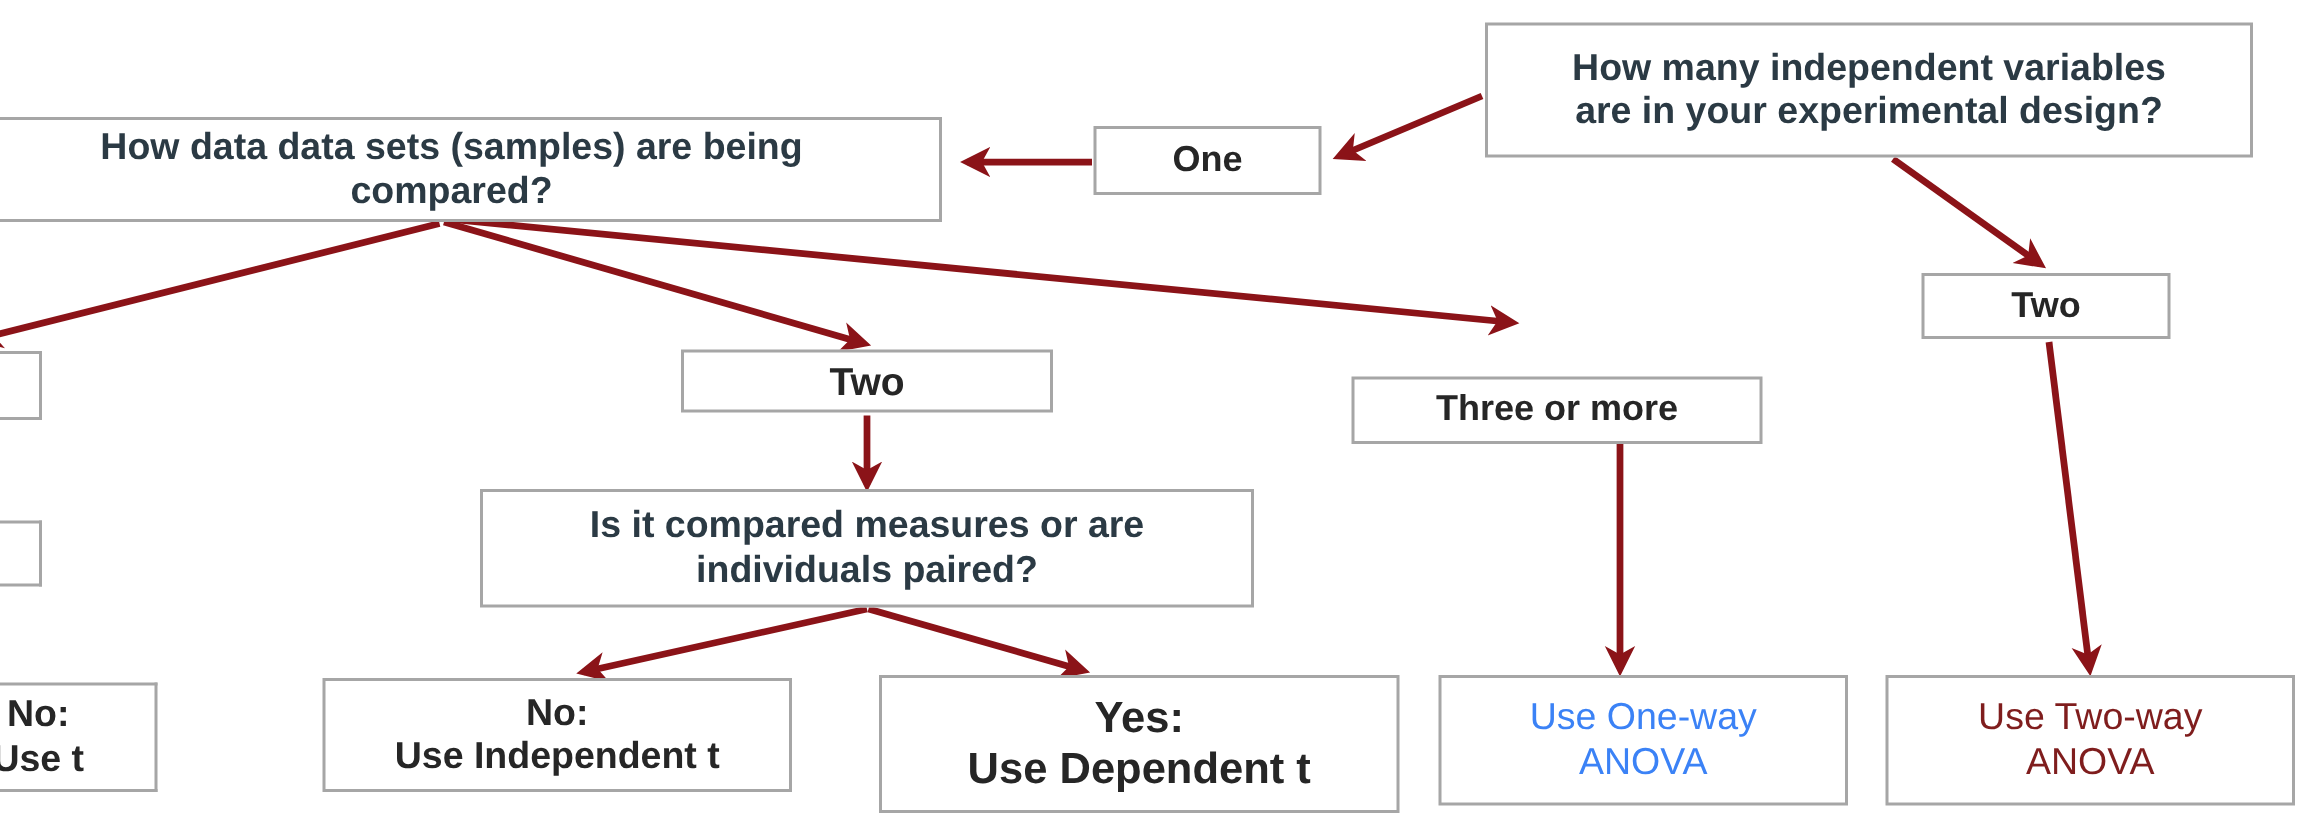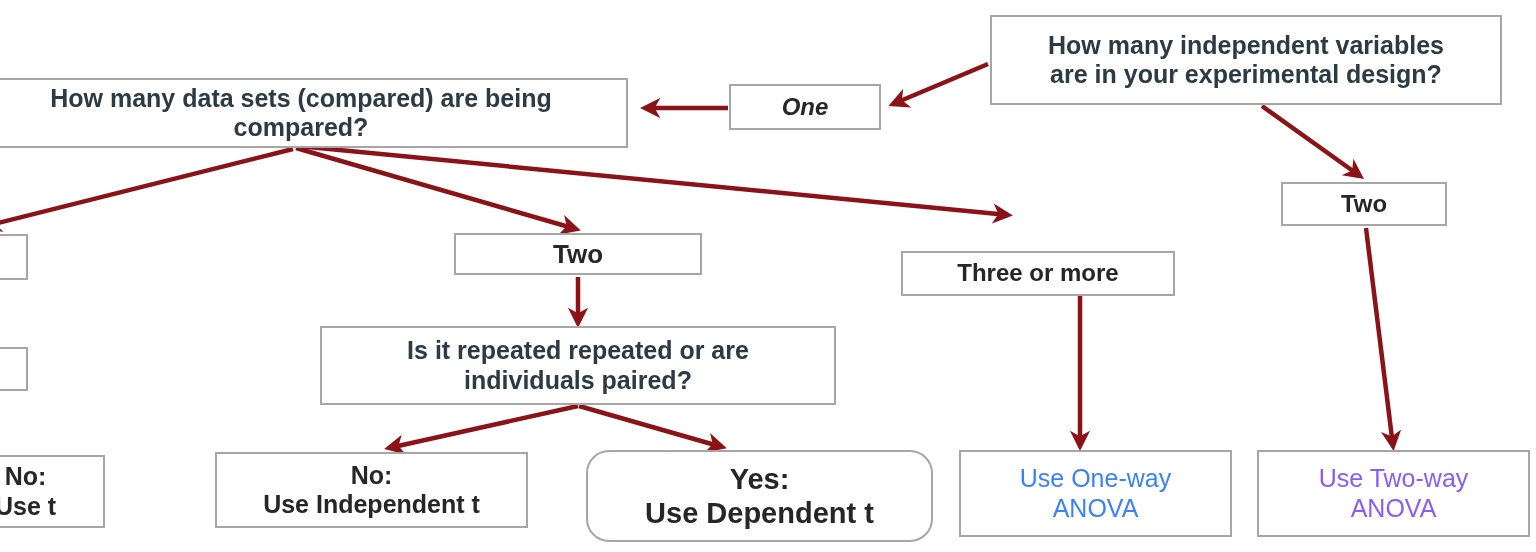--- a/index.html
+++ b/index.html
@@ -72,60 +72,60 @@
         <path d="M 579 406 L 722 447" stroke="#8b1318" stroke-width="4.5" fill="none" stroke-linecap="butt" marker-end="url(#arrowhead)"></path>
       </g>
   </svg>
 
   <div id="node-layer">
       <div class="node" style="left: 990px; top: 15px; width: 512px; height: 90px; border-color: rgb(166, 166, 166); background: rgb(255, 255, 255);">
         <span class="txt q bold" style="font-size: 25px; color: rgb(43, 58, 68);">How many independent variables
 are in your experimental design?</span>
       </div>
       <div class="node" style="left: 729px; top: 84px; width: 152px; height: 46px; border-color: rgb(166, 166, 166); background: rgb(255, 255, 255);">
-        <span class="txt bold" style="font-size: 24px; color: rgb(38, 38, 38); font-style: italic;">One</span>
+        <span class="txt bold" style="font-size: 24px; color: rgb(38, 38, 38);">One</span>
       </div>
       <div class="node" style="left: 1281px; top: 182px; width: 166px; height: 44px; border-color: rgb(166, 166, 166); background: rgb(255, 255, 255);">
         <span class="txt bold" style="font-size: 24px; color: rgb(38, 38, 38);">Two</span>
       </div>
       <div class="node clip-left" style="left: -24px; top: 78px; width: 652px; height: 70px; border-color: rgb(166, 166, 166); background: rgb(255, 255, 255);">
-        <span class="txt q bold" style="font-size: 25px; color: rgb(43, 58, 68);">How many data sets (compared) are being
+        <span class="txt q bold" style="font-size: 25px; color: rgb(43, 58, 68);">How data data sets (samples) are being
 compared?</span>
       </div>
       <div class="node clip-left" style="left: -30px; top: 234px; width: 58px; height: 46px; border-color: rgb(166, 166, 166); background: rgb(255, 255, 255);">
         <span class="txt bold" style="font-size: 22px; color: rgb(38, 38, 38);"></span>
       </div>
       <div class="node clip-left" style="left: -30px; top: 347px; width: 58px; height: 44px; border-color: rgb(166, 166, 166); background: rgb(255, 255, 255);">
         <span class="txt q bold" style="font-size: 22px; color: rgb(43, 58, 68);"></span>
       </div>
       <div class="node" style="left: 454px; top: 233px; width: 248px; height: 42px; border-color: rgb(166, 166, 166); background: rgb(255, 255, 255);">
         <span class="txt bold" style="font-size: 26px; color: rgb(38, 38, 38);">Two</span>
       </div>
       <div class="node" style="left: 901px; top: 231px; width: 274px; height: 45px; border-color: rgb(166, 166, 166); background: rgb(255, 255, 255); margin-top: 20px;">
         <span class="txt bold" style="font-size: 24px; color: rgb(38, 38, 38);">Three or more</span>
       </div>
       <div class="node" style="left: 320px; top: 326px; width: 516px; height: 79px; border-color: rgb(166, 166, 166); background: rgb(255, 255, 255);">
-        <span class="txt q bold" style="font-size: 25px; color: rgb(43, 58, 68);">Is it repeated repeated or are
+        <span class="txt q bold" style="font-size: 25px; color: rgb(43, 58, 68);">Is it compared measures or are
 individuals paired?</span>
       </div>
       <div class="node clip-left" style="left: -52px; top: 455px; width: 157px; height: 73px; border-color: rgb(166, 166, 166); background: rgb(255, 255, 255);">
         <span class="txt bold" style="font-size: 25px; color: rgb(38, 38, 38);">No:
 Use t</span>
       </div>
       <div class="node" style="left: 215px; top: 452px; width: 313px; height: 76px; border-color: rgb(166, 166, 166); background: rgb(255, 255, 255);">
         <span class="txt bold" style="font-size: 25px; color: rgb(38, 38, 38);">No:
 Use Independent t</span>
       </div>
-      <div class="node" style="left: 586px; top: 450px; width: 347px; height: 92px; border-color: rgb(166, 166, 166); background: rgb(255, 255, 255); border-radius: 23px;">
+      <div class="node" style="left: 586px; top: 450px; width: 347px; height: 92px; border-color: rgb(166, 166, 166); background: rgb(255, 255, 255);">
         <span class="txt bold" style="font-size: 29px; color: rgb(38, 38, 38);">Yes:
 Use Dependent t</span>
       </div>
       <div class="node" style="left: 959px; top: 450px; width: 273px; height: 87px; border-color: rgb(166, 166, 166); background: rgb(255, 255, 255);">
         <span class="txt reg" style="font-size: 25px; color: #3b82f6;">Use One-way
 ANOVA</span>
       </div>
       <div class="node" style="left: 1257px; top: 450px; width: 273px; height: 87px; border-color: rgb(166, 166, 166); background: rgb(255, 255, 255);">
-        <span class="txt reg" style="font-size: 25px; color: #8b5cf6;">Use Two-way
+        <span class="txt reg" style="font-size: 25px; color: #7f1d1d;">Use Two-way
 ANOVA</span>
       </div>
     </div>
 
 </div>
 
 </body></html>

